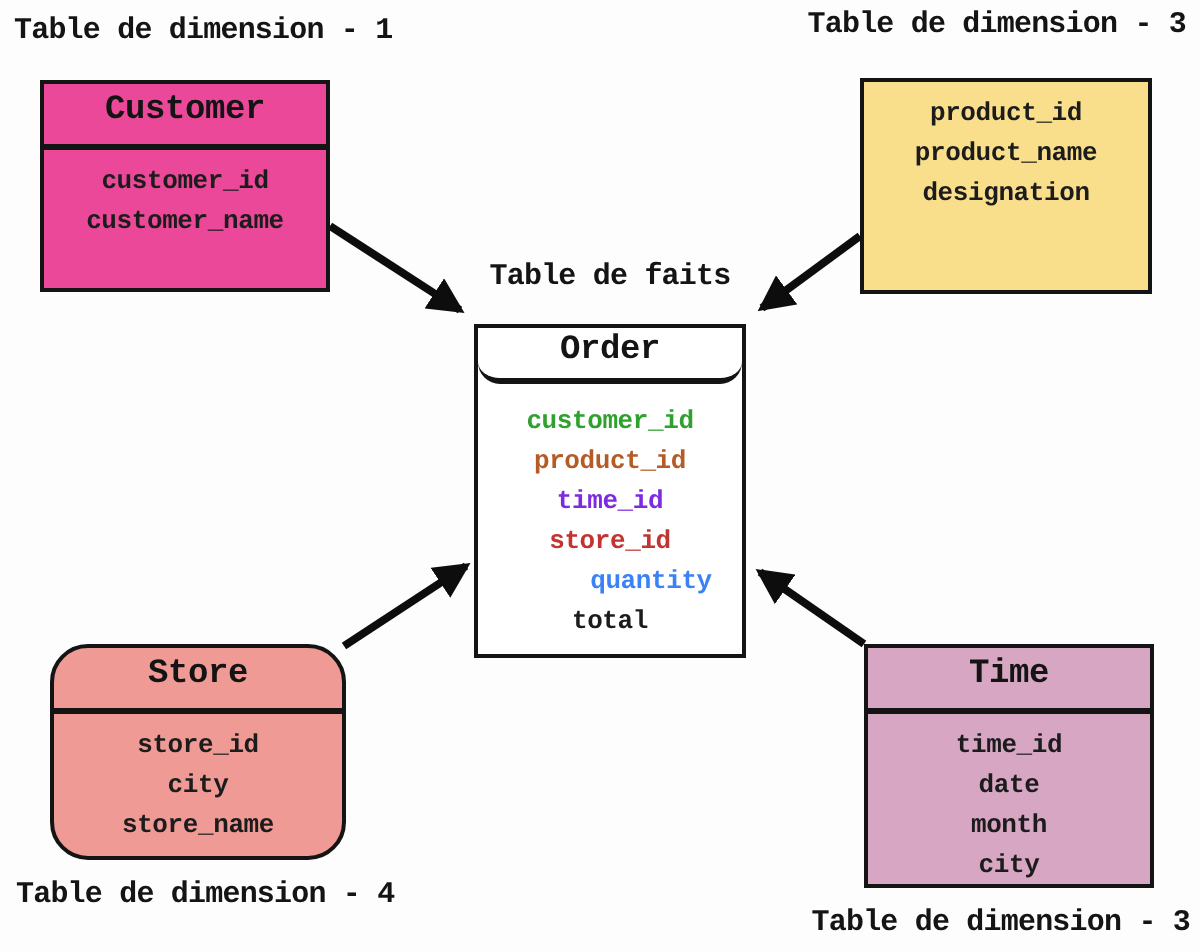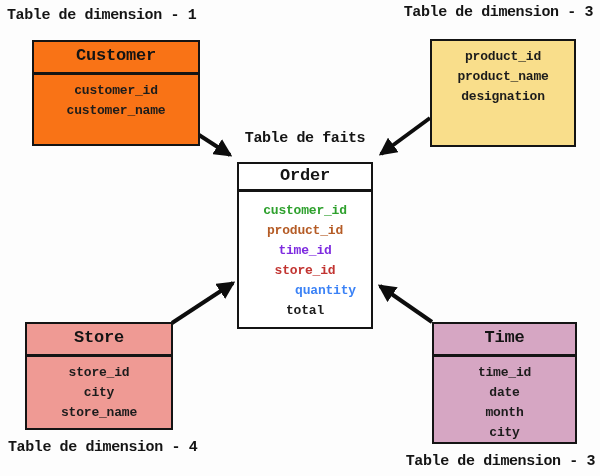--- a/index.html
+++ b/index.html
@@ -26,21 +26,21 @@
   .thead {
     height:33px; line-height:28px; text-align:center;
     font-weight:bold; font-size:17px; color:#141414;
     border-bottom:3px solid #141414; letter-spacing:-0.2px;
   }
   .tbody { padding-top:6px; }
   .field {
     line-height:20px; font-size:13px; font-weight:bold;
     text-align:center; color:#1c1c1c; letter-spacing:-0.2px;
   }
-  .etable.order .thead { height:28px; line-height:24px; }
+  .etable.order .thead { height:28px; line-height:24px;border-radius:11px; }
   .etable.order .tbody { padding-top:9px; }
 </style>
 </head>
 <body>
 
 <div class="canvas">
 
   <svg class="arrows" viewBox="0 0 600 476">
     <defs>
       <marker id="ah" viewBox="0 0 10 10" refX="8.5" refY="5" markerWidth="4.5" markerHeight="4.5" orient="auto">
@@ -56,21 +56,21 @@
   <div class="label" style="left:7px; top:7px">Table de dimension - 1</div>
 
   <div class="label" style="right:7px; top:4px">Table de dimension - 3</div>
 
   <div class="label fact-label">Table de faits</div>
 
   <div class="label" style="right:5px; top:453px">Table de dimension - 3</div>
 
   <div class="label" style="left:8px; top:439px">Table de dimension - 4</div>
 
-  <div class="etable" style="left: 20px; top: 40px; width: 168px; height: 106px; background: #f97316; margin-left: 12px;">
+  <div class="etable" style="left: 20px; top: 40px; width: 145px; height: 106px; background: #ec4899;">
     <div class="thead">Customer</div>
     <div class="tbody">
       <div class="field">customer_id</div>
       <div class="field">customer_name</div>
     </div>
   </div>
 
   <div class="etable" style="left: 430px; top: 39px; width: 146px; height: 108px; background: rgb(249, 222, 139);">
     <div class="tbody">
       <div class="field">product_id</div>
@@ -84,21 +84,21 @@
     <div class="tbody">
       <div class="field" style="color: rgb(47, 161, 46);">customer_id</div>
       <div class="field" style="color: rgb(181, 92, 38);">product_id</div>
       <div class="field" style="color: rgb(126, 43, 224);">time_id</div>
       <div class="field" style="color: rgb(194, 52, 49);">store_id</div>
       <div class="field" style="color: #3b82f6; padding-left: 41px;">quantity</div>
       <div class="field" style="color: rgb(28, 28, 28);">total</div>
     </div>
   </div>
 
-  <div class="etable" style="left: 25px; top: 322px; width: 148px; height: 108px; background: rgb(239, 154, 148);">
+  <div class="etable" style="left: 25px; top: 322px; width: 148px; height: 108px; background: rgb(239, 154, 148); border-radius: 19px;">
     <div class="thead">Store</div>
     <div class="tbody">
       <div class="field">store_id</div>
       <div class="field">city</div>
       <div class="field">store_name</div>
     </div>
   </div>
 
   <div class="etable" style="left: 432px; top: 322px; width: 145px; height: 122px; background: rgb(214, 166, 195);">
     <div class="thead">Time</div>

